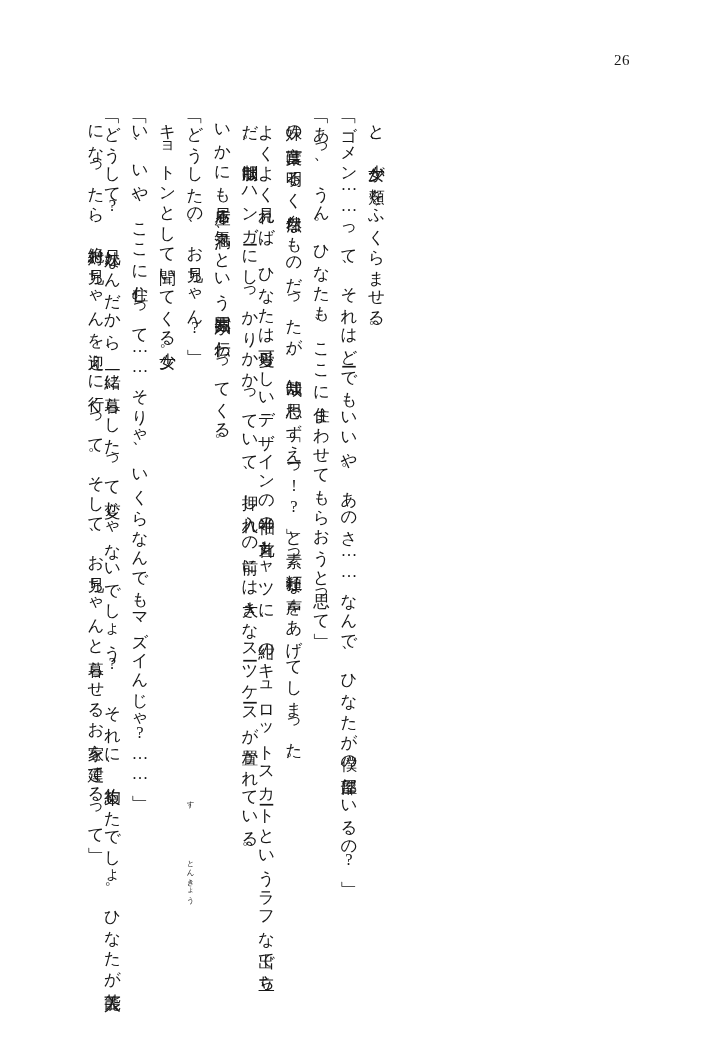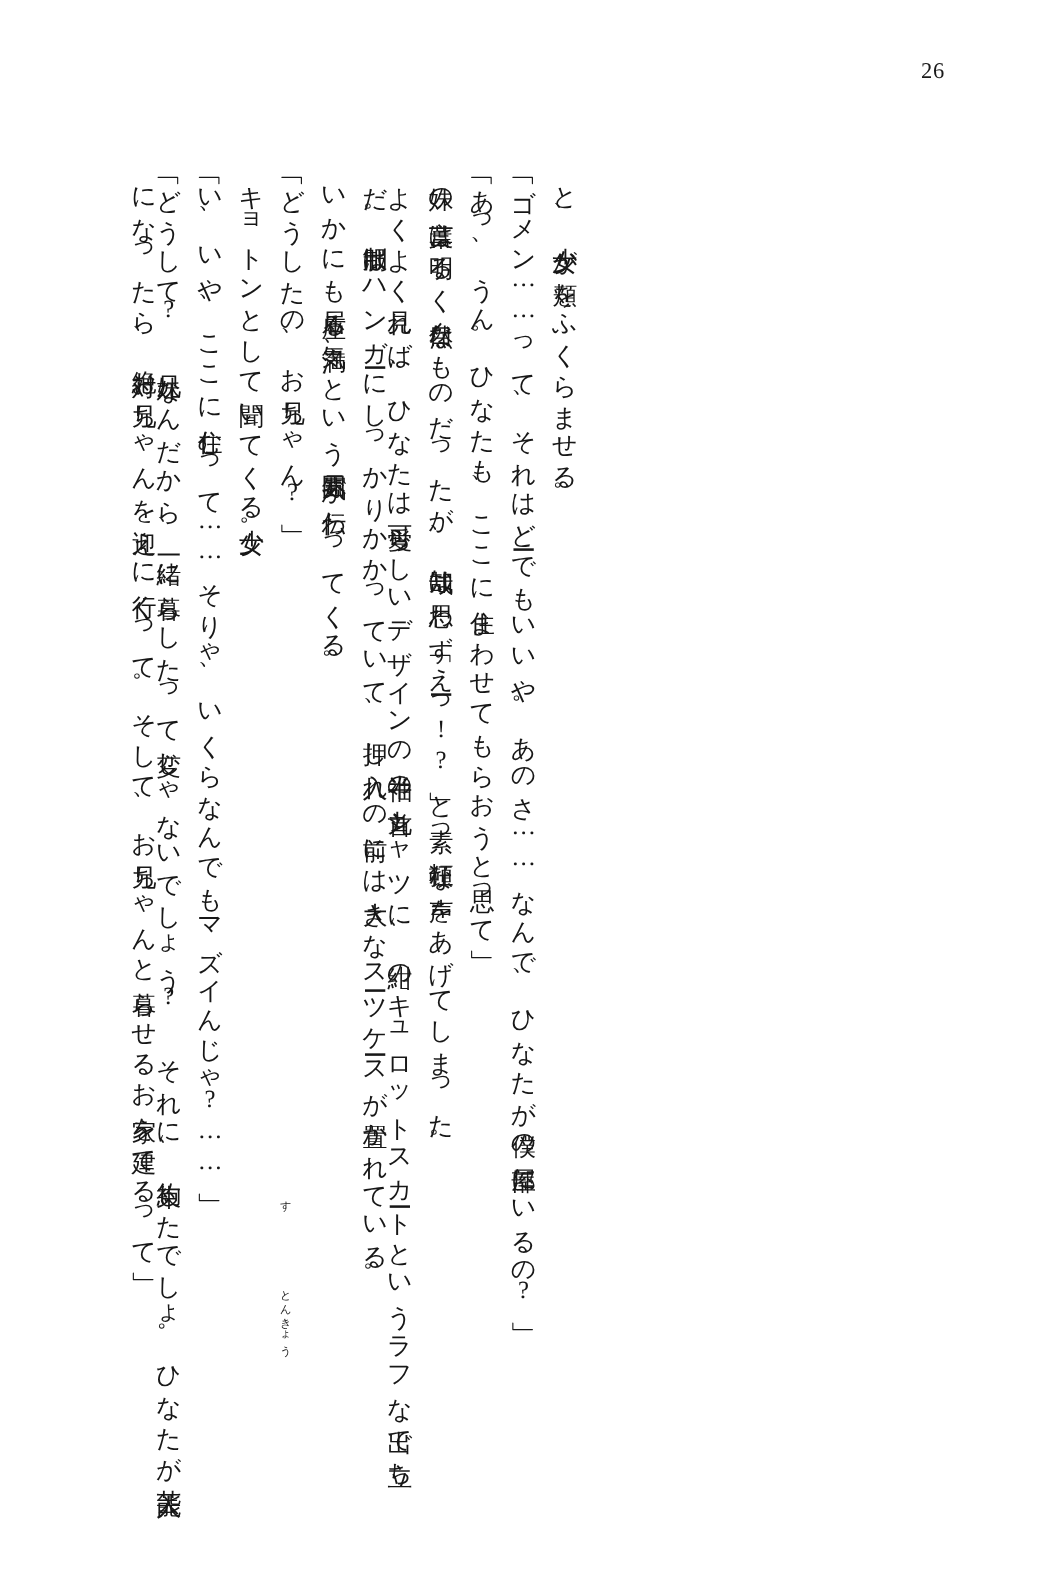--- a/index.html
+++ b/index.html
@@ -11,21 +11,21 @@
     position: relative;
     width: 708px;
     height: 1050px;
     background: #ffffff;
     overflow: hidden;
     font-family: "Liberation Serif", "DejaVu Serif", serif;
     color: #1a1a1a;
   }
   .page-number {
     position: absolute;
-    top: 40px;
+    top: 52px;
     right: 78px;
     font-size: 15px;
     font-family: "Liberation Serif", "DejaVu Serif", serif;
     color: #1a1a1a;
     letter-spacing: 0.5px;
     text-align: right;
   }
   .text-body {
     position: absolute;
     top: 96px;

